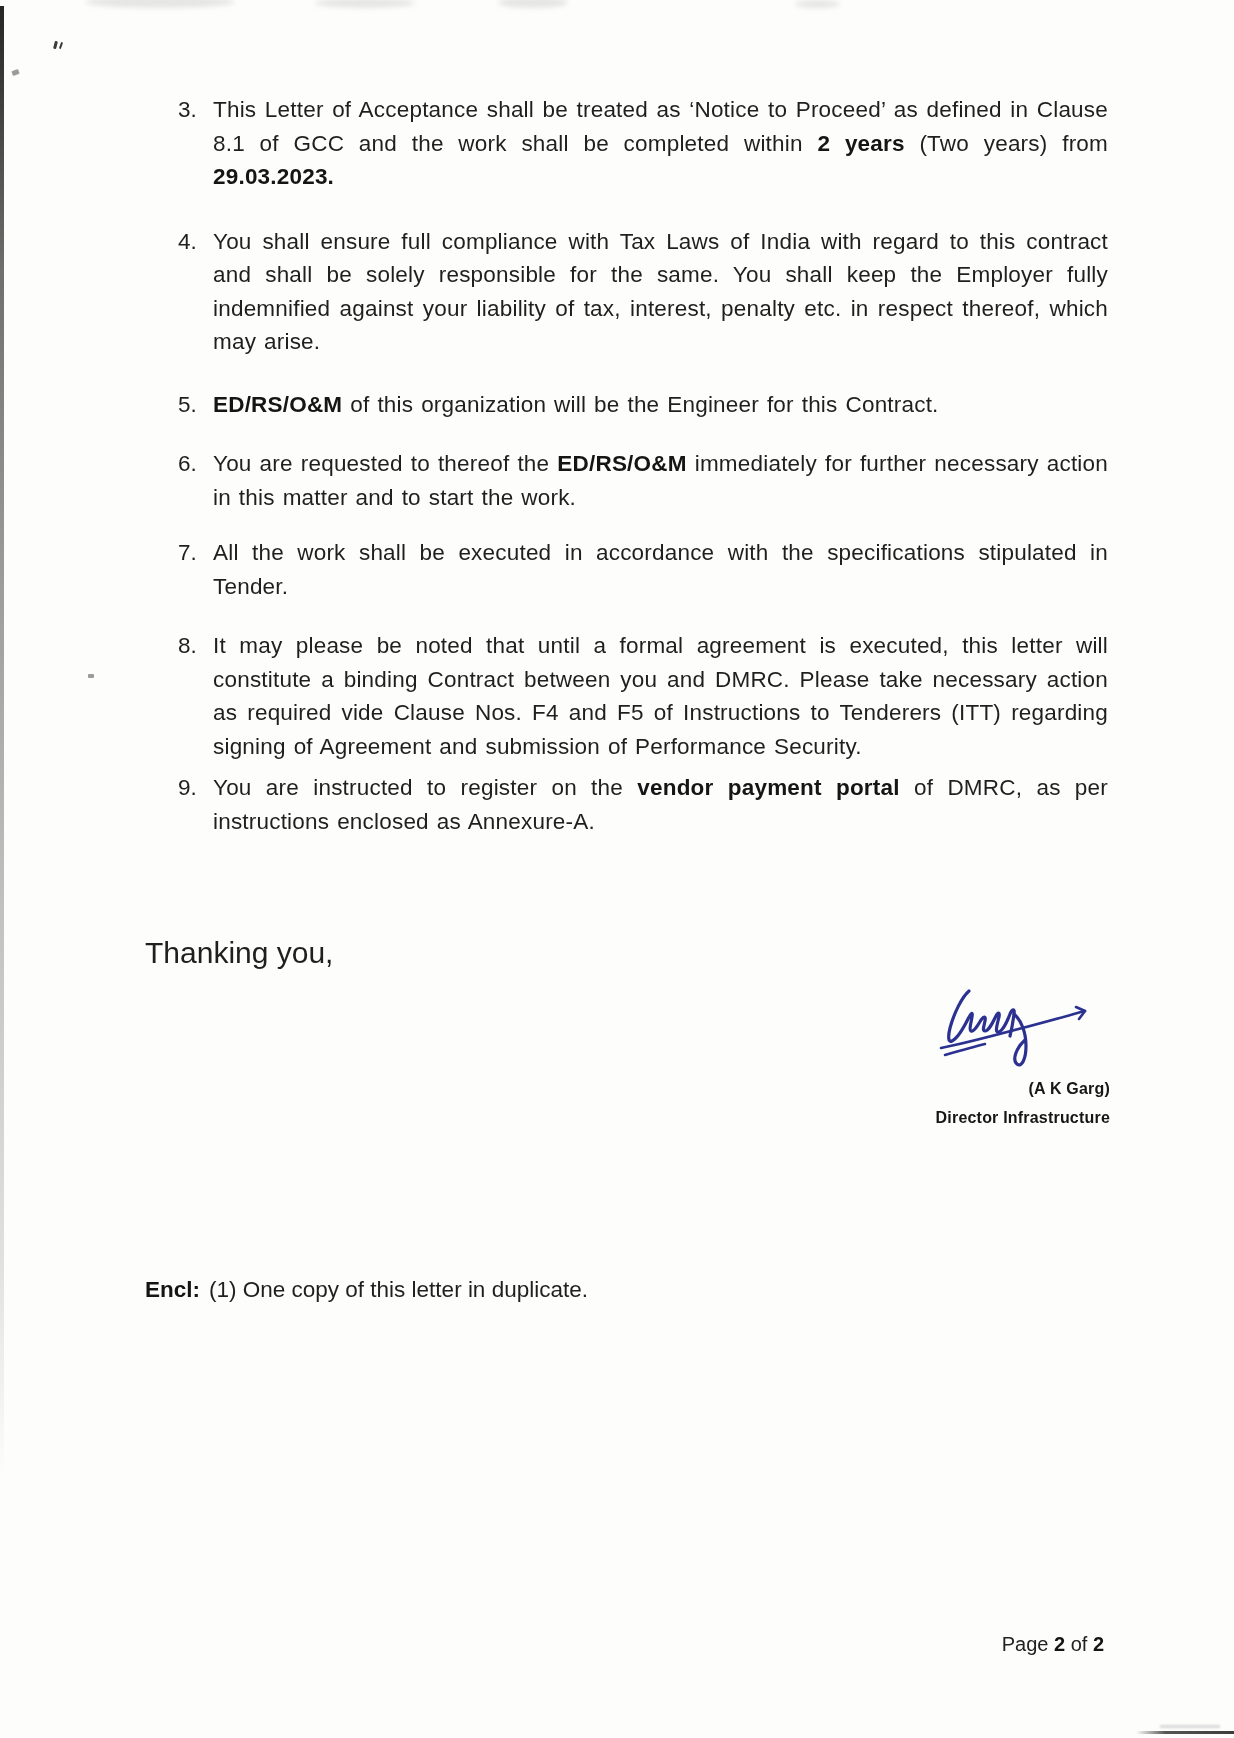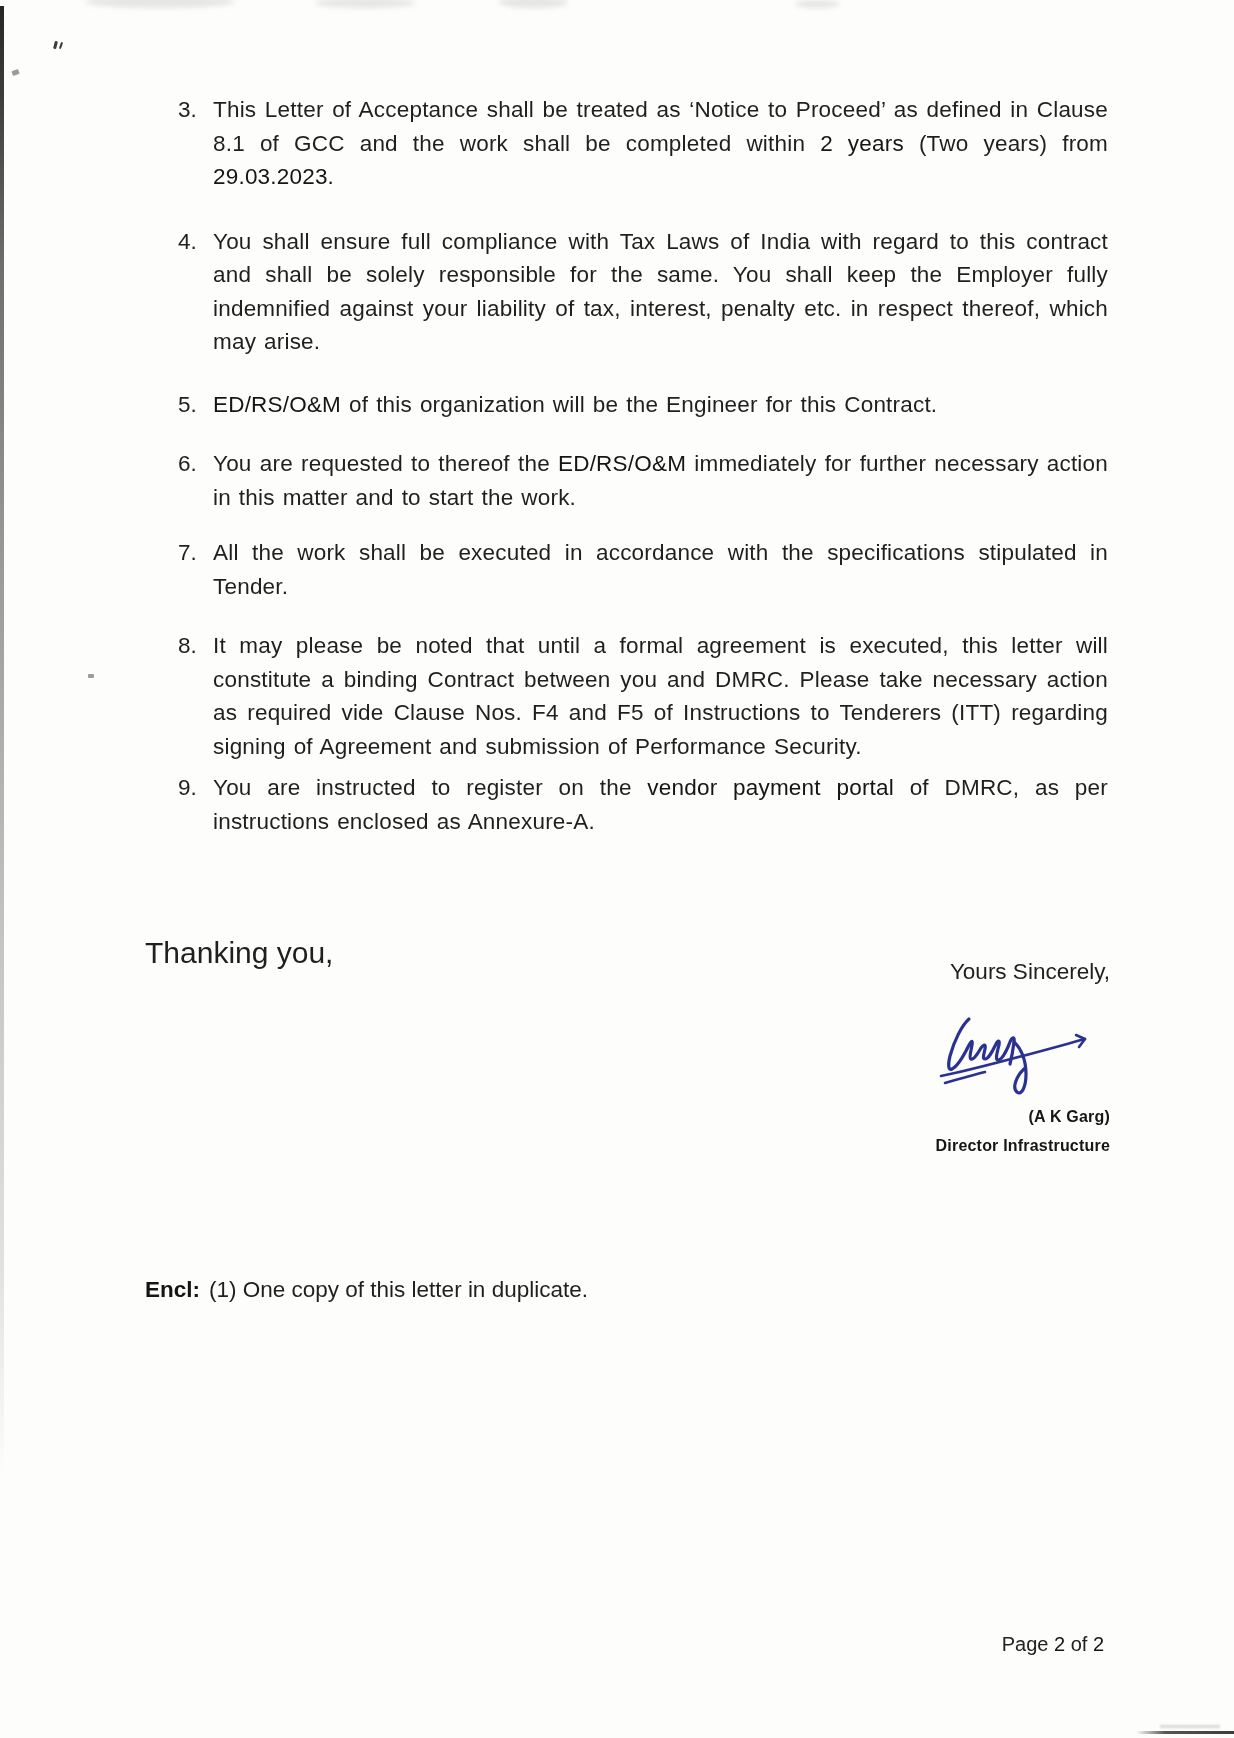--- a/index.html
+++ b/index.html
@@ -19,21 +19,21 @@
   
   .list{position:absolute;left:145px;top:93px;width:963px;}
   .item{display:flex;margin-bottom:26px;}
   .item:nth-child(1){margin-bottom:31px;}
   .item:nth-child(2){margin-bottom:29px;}
   .item:nth-child(4){margin-bottom:22px;}
   .item:nth-child(6){margin-bottom:8px;}
   .num{flex:0 0 68px;box-sizing:border-box;padding-left:33px;font-size:22.5px;line-height:33.5px;}
   .para{flex:1;margin:0;font-size:22.5px;line-height:33.5px;text-align:justify;text-align-last:left;
         word-spacing:1.5px;letter-spacing:.2px;}
-  .b{font-weight:normal;color:#151515;}
+  .b{font-weight:bold;color:#151515;}
   
   .thanks{position:absolute;left:145px;top:906px;font-size:30px;line-height:33.5px;}
   .sign-col{position:absolute;right:124px;top:958px;text-align:right;}
   .sincerely{font-size:22.5px;line-height:28px;}
   .sig-wrap{margin-top:20px;}
   .sig-wrap svg{display:block;margin-left:auto;margin-right:2px;}
   .sig-name,.sig-title,.sig-behalf{font-weight:bold;color:#161616;font-size:16px;line-height:28.5px;
         letter-spacing:.2px;white-space:nowrap;}
   .sig-name{margin-top:2px;}
   
@@ -88,21 +88,20 @@
       </div>
       <div class="item">
         <span class="num">9.</span>
         <p class="para"><span>You are instructed to register on the </span><span class="b">vendor payment portal</span><span> of DMRC, as per instructions enclosed as Annexure-A.</span></p>
       </div>
     </div>
 
   <p class="thanks">Thanking you,</p>
 
   <div class="sign-col">
-    <div class="sincerely">Yours Sincerely,</div>
     <div class="sig-wrap">
       <svg width="175" height="95" viewBox="0 0 175 95">
         <g fill="none" stroke="#2b3190" stroke-linecap="round" stroke-linejoin="round">
           <path stroke-width="3.2" d="M36 13 C29 19 21 35 17 50 C15 58 15 65 19 63 C25 60 31 49 35 41 C38 35 40 33 39 39 C38 45 36 52 38 53 C41 54 45 47 48 42 C51 38 53 38 52 43 C51 48 49 53 52 53 C56 53 60 44 63 38 C65 34 67 34 66 39 C64 47 62 54 65 54 C69 54 74 44 77 36 C79 31 82 30 81 36 C80 44 79 50 77 58"></path>
           <path stroke-width="3.2" d="M81 36 C88 42 93 54 93 68 C93 80 89 90 84 86 C79 82 83 70 92 62"></path>
           <path stroke-width="2.6" d="M8 70 C40 64 90 50 152 33"></path>
           <path stroke-width="2.6" d="M143 29 L152 33 L146 41"></path>
           <path stroke-width="2.6" d="M12 77 C26 73 40 69 52 66"></path>
         </g>
       </svg>

